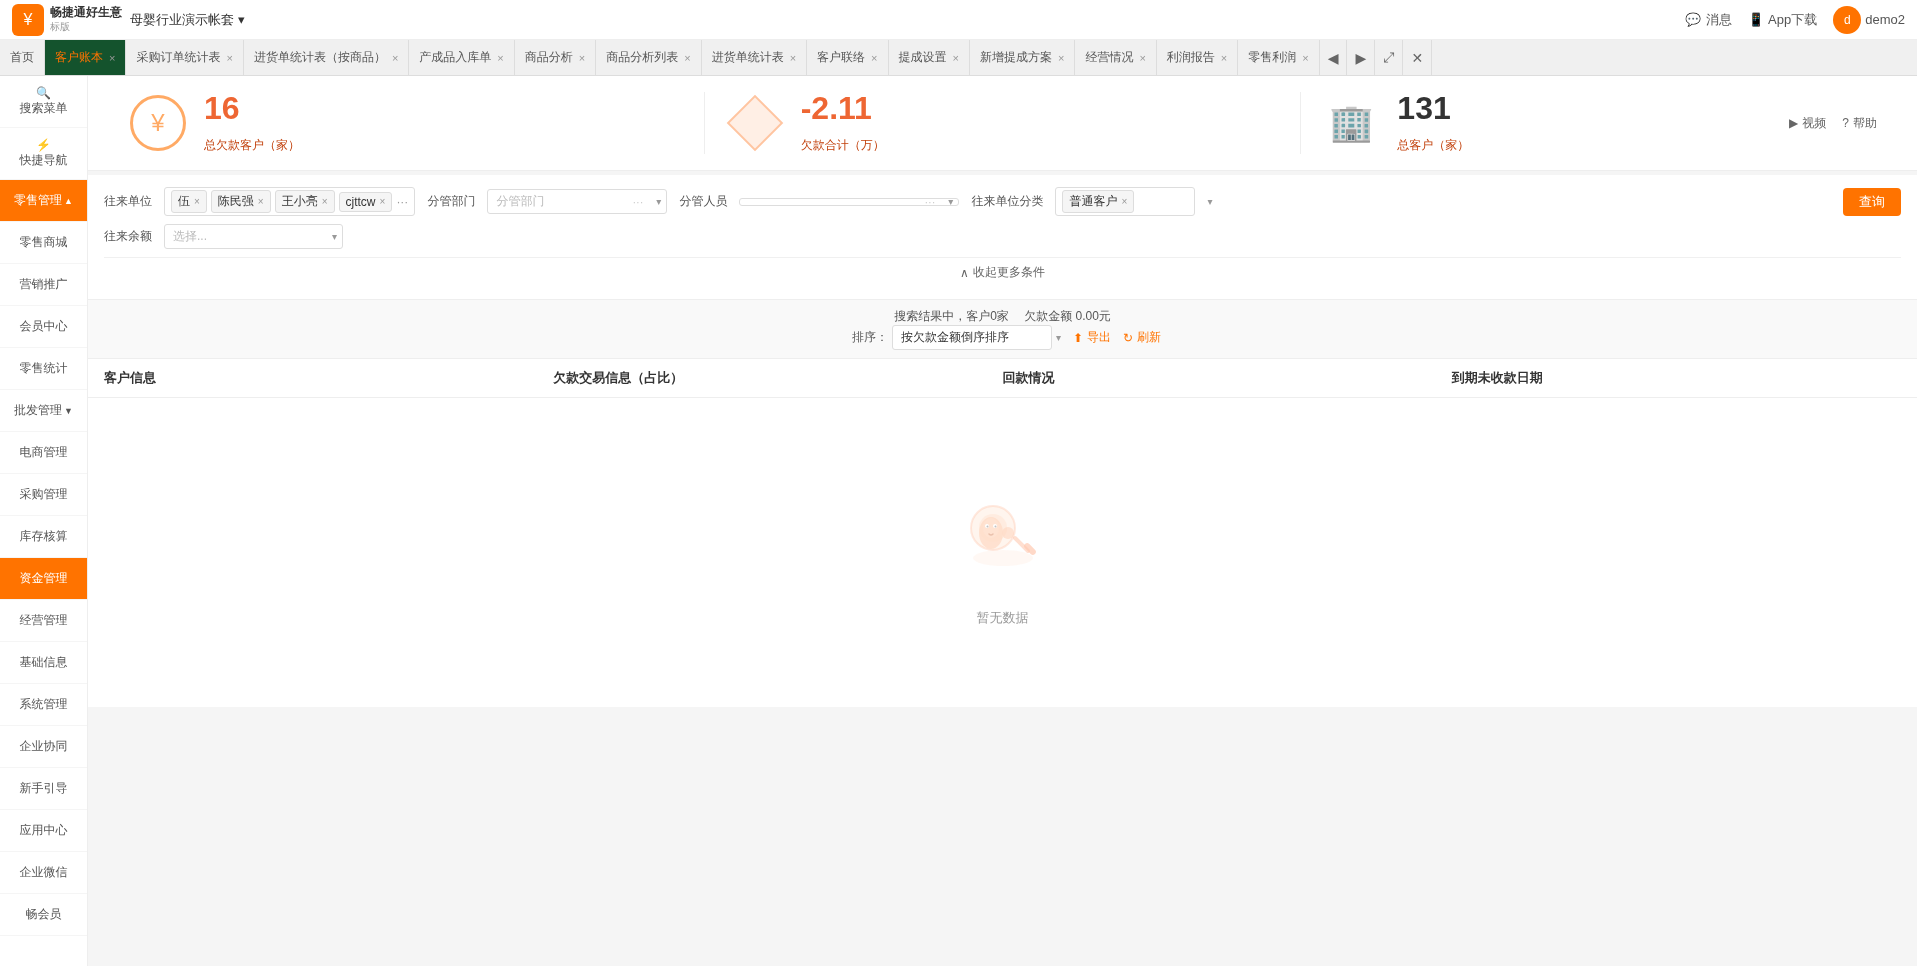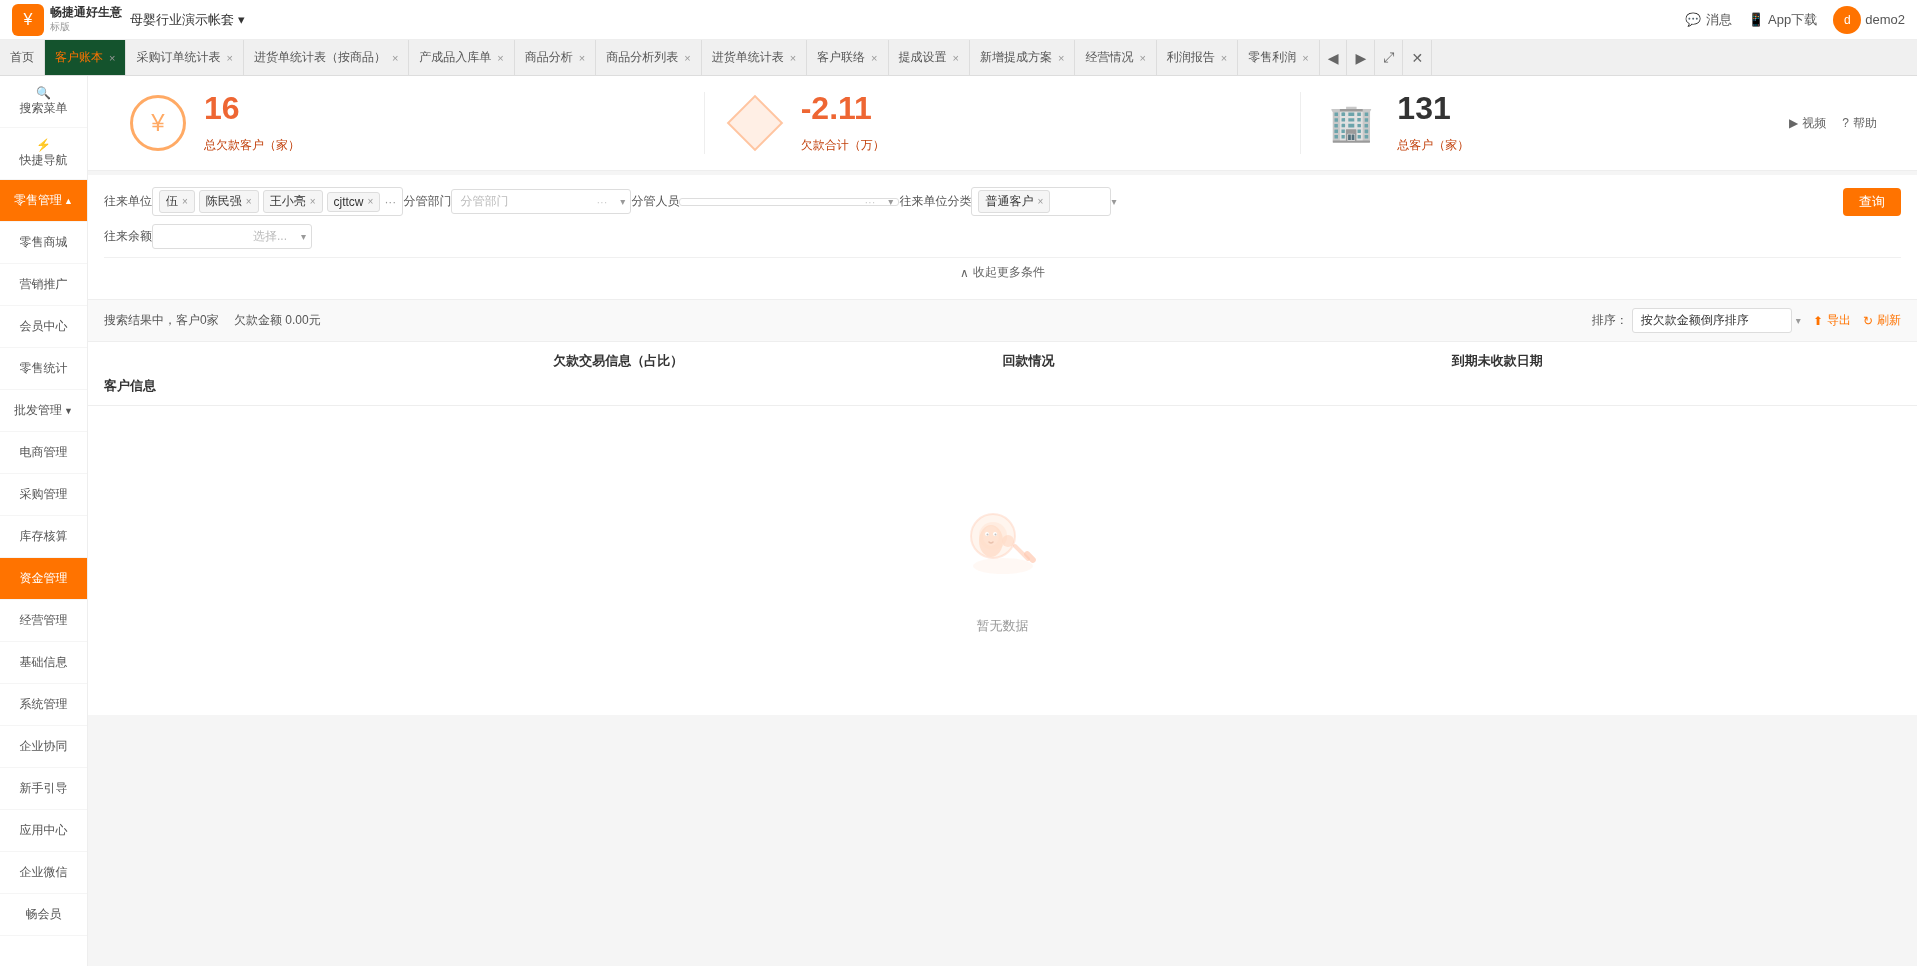--- a/index.html
+++ b/index.html
@@ -118,21 +118,21 @@
     
     .diamond-shape { width: 40px; height: 40px; background: rgba(255,100,0,0.1); transform: rotate(45deg); border: 2px solid rgba(255,100,0,0.3); }
 
     
     .filter-area {
       background: #fff;
       padding: 12px 16px;
       border-bottom: 1px solid #eee;
       margin-top: 4px;
     }
-    .filter-row { display: flex; align-items: center; margin-bottom: 8px; flex-wrap: wrap; }
+    .filter-row { display: flex; align-items: center; gap: 12px; margin-bottom: 8px; flex-wrap: wrap; }
     .filter-label { font-size: 12px; color: #555; white-space: nowrap; }
     .filter-tag {
       display: flex; align-items: center; gap: 4px;
       background: #f5f5f5; border: 1px solid #ddd;
       padding: 2px 6px; border-radius: 3px; font-size: 12px; color: #333;
     }
     .filter-tag .tag-close { cursor: pointer; color: #999; font-size: 10px; }
     .filter-more { color: #999; font-size: 12px; cursor: pointer; }
     .filter-select {
       border: 1px solid #ddd; border-radius: 3px; padding: 3px 24px 3px 8px;
@@ -151,36 +151,37 @@
     
     .results-bar {
       background: #f9f9f9;
       padding: 8px 16px;
       display: flex;
       align-items: center;
       justify-content: space-between;
       border-bottom: 1px solid #eee;
       font-size: 12px;
       color: #555;
+      flex-direction: column;
     }
     .results-actions { display: flex; align-items: center; gap: 12px; }
     .result-action { display: flex; align-items: center; gap: 4px; cursor: pointer; color: #ff7300; }
 
     
     .table-area { background: #fff; }
     .table-header {
       display: flex;
       padding: 10px 16px;
       background: #fff;
       border-bottom: 1px solid #eee;
       font-size: 13px;
       font-weight: bold;
       color: #333;
     }
-    .col-customer { flex: 2; margin-top: 25px; }
+    .col-customer { flex: 2; }
     .col-debt { flex: 2; }
     .col-repay { flex: 2; }
     .col-date { flex: 2; }
 
     
     .empty-state {
       display: flex;
       flex-direction: column;
       align-items: center;
       justify-content: center;
@@ -467,21 +468,21 @@
         <div class="filter-select-wrapper">
           <span class="filter-select-arrow" style="position:static;">▾</span>
         </div>
 
         <button class="query-btn">查询</button>
       </div>
 
       <div class="filter-row">
         <span class="filter-label">往来余额</span>
         <div class="filter-select-wrapper">
-          <div class="filter-select" style="width:160px;justify-content:flex-end;">
+          <div class="filter-select" style="width:179px;">
             <span style="color:#bbb;">选择...</span>
           </div>
           <span class="filter-select-arrow">▾</span>
         </div>
       </div>
 
       <div class="collapse-row">
         <div class="collapse-btn">
           <span>∧</span>
           <span>收起更多条件</span>

